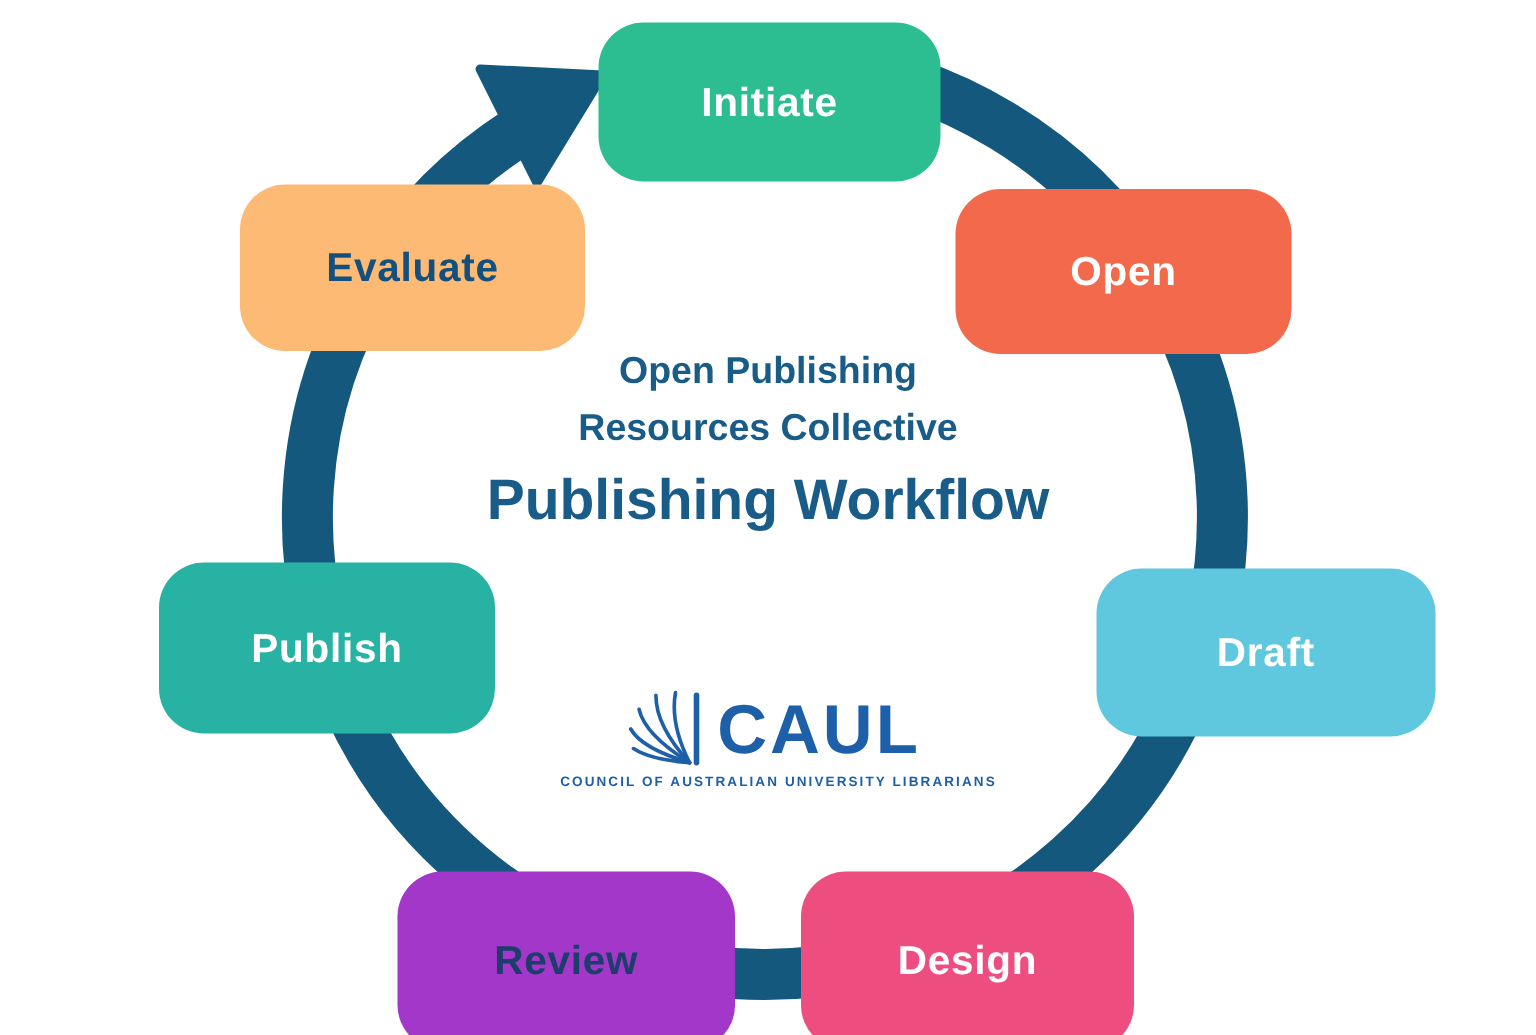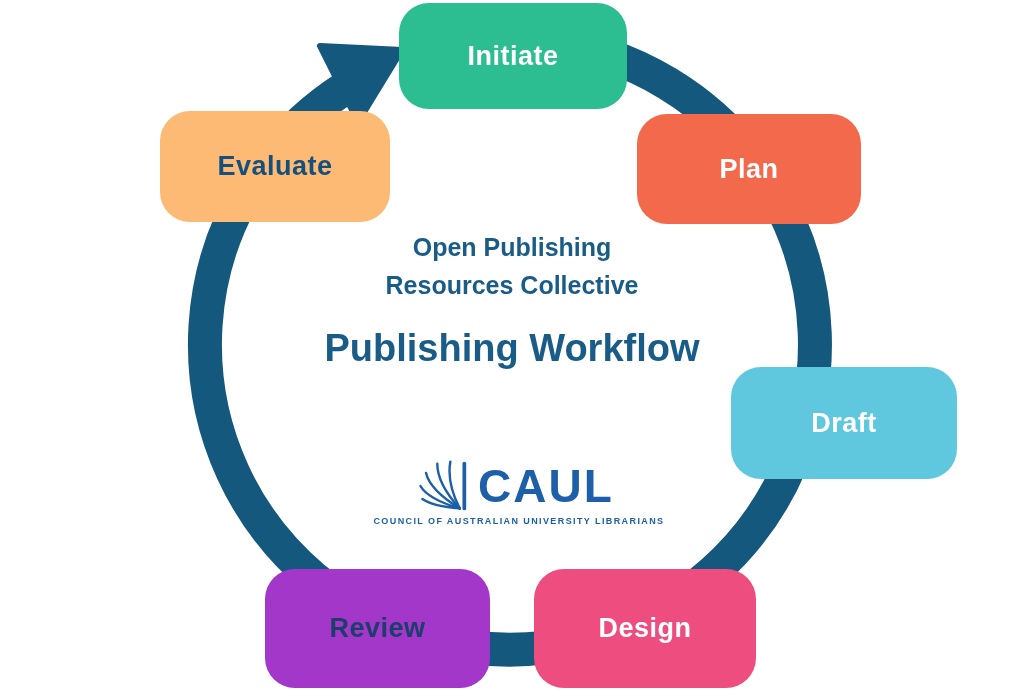--- a/index.html
+++ b/index.html
@@ -23,40 +23,41 @@
   .stage {
     position: absolute;
     z-index: 2;
     display: flex;
     align-items: center;
     justify-content: center;
     border-radius: 30px;
     font-weight: bold;
     font-size: 27px;
     letter-spacing: 0.5px;
+    margin-top: 12px;
   }
   .stage-initiate { left: 399px; top: 3px;   width: 228px; height: 106px; }
   .stage-plan     { left: 637px; top: 114px; width: 224px; height: 110px; }
   .stage-draft    { left: 731px; top: 367px; width: 226px; height: 112px; }
   .stage-design   { left: 534px; top: 569px; width: 222px; height: 119px; }
   .stage-review   { left: 265px; top: 569px; width: 225px; height: 119px; }
   .stage-publish  { left: 106px; top: 363px; width: 224px; height: 114px; }
   .stage-evaluate { left: 160px; top: 111px; width: 230px; height: 111px; }
 
   .center-title {
     position: absolute;
     left: 0; right: 0;
     top: 228px;
     z-index: 1;
     text-align: center;
     color: var(--title, #1A5C88);
     font-weight: bold;
   }
   .center-title .sub { font-size: 25px; line-height: 38px; }
-  .center-title .main { font-size: 38px; line-height: 52px; margin-top: 18px; }
+  .center-title .main { font-size: 38px; line-height: 52px; margin-top: 4px; }
 
   .logo-block {
     position: absolute;
     left: 0; right: 0;
     top: 458px;
     z-index: 1;
     text-align: center;
   }
   .logo-row {
     display: flex;
@@ -111,28 +112,31 @@
       </svg>
       <span class="logo-name">CAUL</span>
     </div>
     <div class="logo-subtitle">COUNCIL OF AUSTRALIAN UNIVERSITY LIBRARIANS</div>
   </div>
 
   <div class="stage stage-initiate" style="background: rgb(44, 189, 144); color: rgb(255, 255, 255);">
     <span>Initiate</span>
   </div>
   <div class="stage stage-plan" style="background: rgb(242, 105, 75); color: rgb(255, 255, 255);">
-    <span>Plan</span>
+    <span>Open</span>
   </div>
   <div class="stage stage-draft" style="background: rgb(95, 200, 222); color: rgb(255, 255, 255);">
     <span>Draft</span>
   </div>
   <div class="stage stage-design" style="background: rgb(238, 77, 128); color: rgb(255, 255, 255);">
     <span>Design</span>
   </div>
   <div class="stage stage-review" style="background: rgb(162, 55, 201); color: rgb(29, 62, 107);">
     <span>Review</span>
   </div>
+  <div class="stage stage-publish" style="background: rgb(40, 178, 164); color: rgb(255, 255, 255);">
+    <span>Publish</span>
+  </div>
   <div class="stage stage-evaluate" style="background: #fdba74; color: rgb(20, 80, 126);">
     <span>Evaluate</span>
   </div>
 
 </div>
 
 </body></html>

